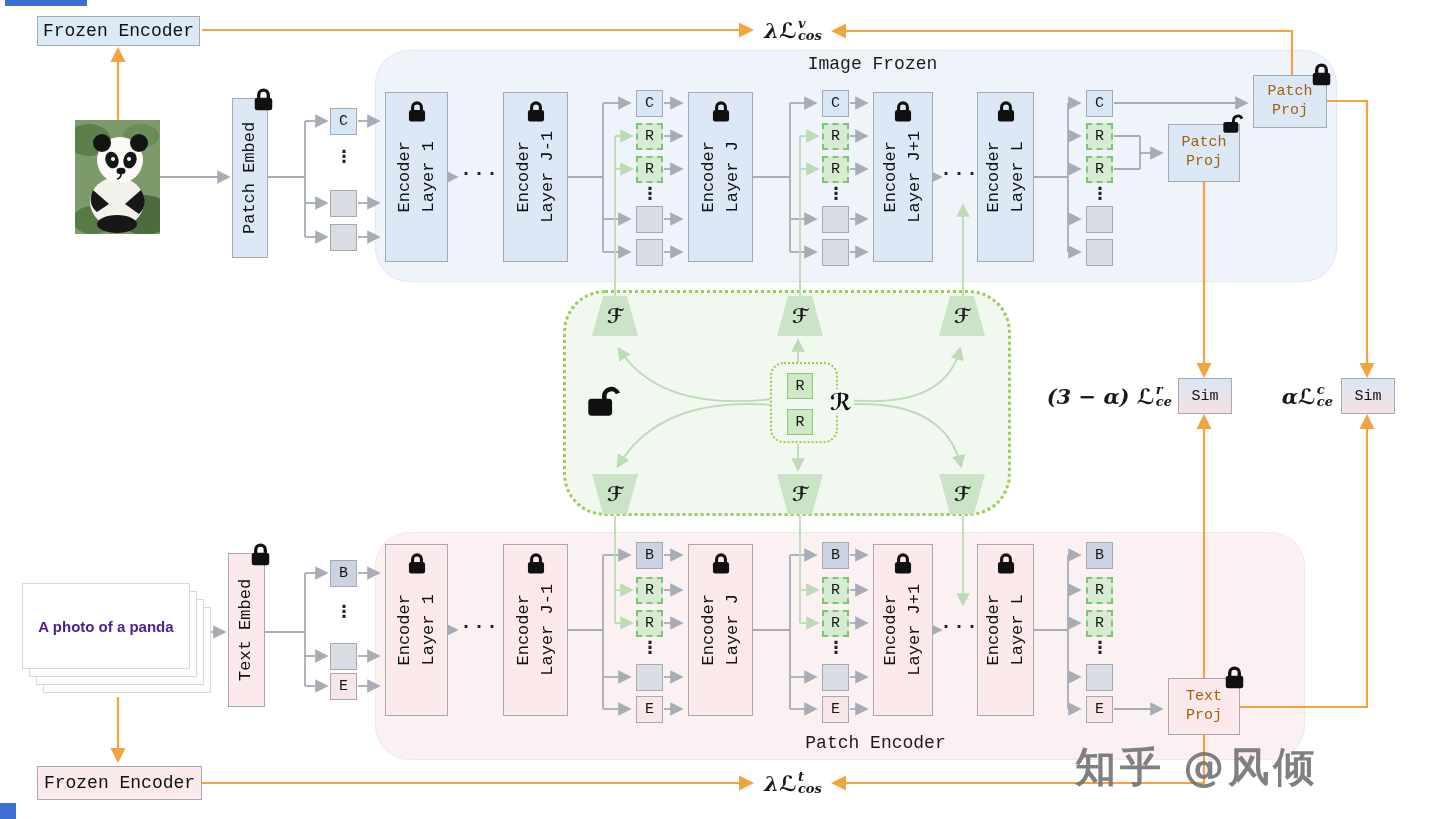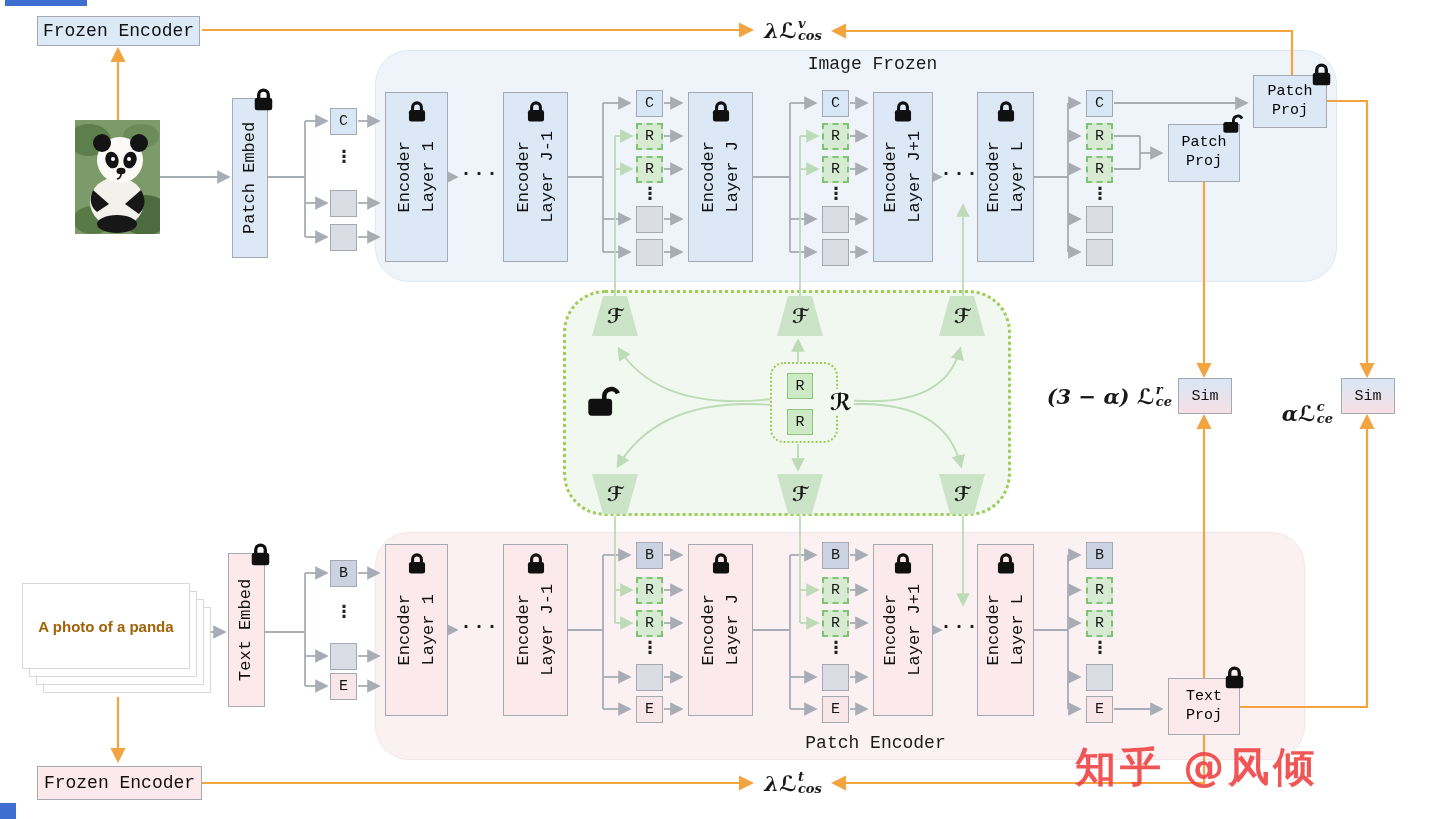--- a/index.html
+++ b/index.html
@@ -14,21 +14,21 @@
   .rgroup{position:absolute;border:2px dotted #9FCB59;border-radius:14px;z-index:2;background:#F1F8EF;box-sizing:border-box;}
   svg.wires{position:absolute;left:0;top:0;z-index:1;}
   
   .title{position:absolute;z-index:2;font-size:18px;color:#1b1b1b;text-align:center;}
   
   .layer{position:absolute;z-index:2;border:1.5px solid #A4A9B2;display:flex;align-items:center;justify-content:center;box-sizing:border-box;}
   .layer.img,.proj.img{background:#DCE8F6;}
   .layer.txt,.proj.txt{background:#FBE9EC;}
   .vlab{transform:rotate(-90deg);font-size:17px;line-height:1.4;color:#111;text-align:center;white-space:nowrap;}
   .proj{position:absolute;z-index:2;border:1.5px solid #A4A9B2;display:flex;flex-direction:column;align-items:center;justify-content:center;
-        font-size:15px;line-height:1.25;color:#000000;box-sizing:border-box;text-align:center;}
+        font-size:15px;line-height:1.25;color:#a16207;box-sizing:border-box;text-align:center;}
   .frozen{position:absolute;z-index:2;border:1.5px solid #A4A9B2;display:flex;align-items:center;justify-content:center;
           font-size:18px;color:#111;box-sizing:border-box;}
   .frozen.img{background:#DCE9F7;}
   .frozen.txt{background:#FBE9EC;}
   .sim{position:absolute;z-index:2;border:1.5px solid #A4A9B2;display:flex;align-items:center;justify-content:center;
        font-size:15px;color:#111;background:linear-gradient(180deg,#D9E7F5 0%,#F6DFE3 100%);box-sizing:border-box;}
   
   .tok{position:absolute;z-index:2;width:27px;height:27px;border:1.5px solid #A4A9B2;background:#DADDE3;
        display:flex;align-items:center;justify-content:center;font-size:15px;color:#161616;box-sizing:border-box;}
   .tok.c{background:#D8E7F6;}
@@ -46,28 +46,28 @@
   .fsym{font-family:"DejaVu Serif","DejaVu Sans",serif;font-style:italic;font-weight:bold;font-size:20px;color:#1d1d1d;}
   .rscript{position:absolute;z-index:3;font-family:"DejaVu Serif","DejaVu Sans",serif;font-style:italic;font-weight:bold;
            font-size:23px;color:#111;background:#F1F8EF;line-height:1;padding:1px 2px;}
   
   .loss{position:absolute;z-index:2;height:34px;display:flex;align-items:center;color:#1a1a1a;
         font-family:"DejaVu Serif","DejaVu Sans",serif;font-style:italic;font-weight:bold;font-size:21px;white-space:nowrap;}
   .loss .ss{display:flex;flex-direction:column;justify-content:center;font-size:13px;line-height:12px;margin-left:1px;}
   
   .card{position:absolute;z-index:2;width:168px;height:86px;background:#ffffff;border:1px solid #D8D8D8;box-sizing:border-box;}
   .card.main{display:flex;align-items:center;justify-content:center;z-index:3;
-             font-family:"Liberation Sans","DejaVu Sans",sans-serif;font-weight:bold;font-size:15px;color:#a16207;}
+             font-family:"Liberation Sans","DejaVu Sans",sans-serif;font-weight:bold;font-size:15px;color:#4c1d95;}
   
   svg.lock{position:absolute;z-index:4;}
   .layer svg.lock{top:7px;left:50%;transform:translateX(-50%);width:23px;height:23px;}
   svg.lock.corner{width:25px;height:25px;}
   
   .wm{position:absolute;z-index:5;font-family:"DejaVu Sans","Liberation Sans",sans-serif;font-weight:bold;
-      font-size:41px;color:#ef4444;letter-spacing:4px;opacity:.9;}
+      font-size:41px;color:#737373;letter-spacing:4px;opacity:.9;}
   .artifact{position:absolute;z-index:6;background:#3E6ED0;}
 </style>
 </head>
 <body>
 
 <div id="stage">
 
   <svg width="0" height="0" style="position:absolute">
     <defs>
       <symbol id="lockc" viewBox="0 0 24 24">
@@ -471,21 +471,21 @@
         <span>cos</span>
       </span>
   </div>
   <div class="loss" style="left:1040px;top:379px;width:132px;justify-content:flex-end">
     <span>(3 − α) ℒ</span>
     <span class="ss">
         <span>r</span>
         <span>ce</span>
       </span>
   </div>
-  <div class="loss" style="left:1245px;top:396px;width:88px;justify-content:flex-end">
+  <div class="loss" style="left:1245px;top:379px;width:88px;justify-content:flex-end">
     <span>αℒ</span>
     <span class="ss">
         <span>c</span>
         <span>ce</span>
       </span>
   </div>
   <div class="loss" style="left:749px;top:766px;width:88px;justify-content:center">
     <span>λℒ</span>
     <span class="ss">
         <span>t</span>

